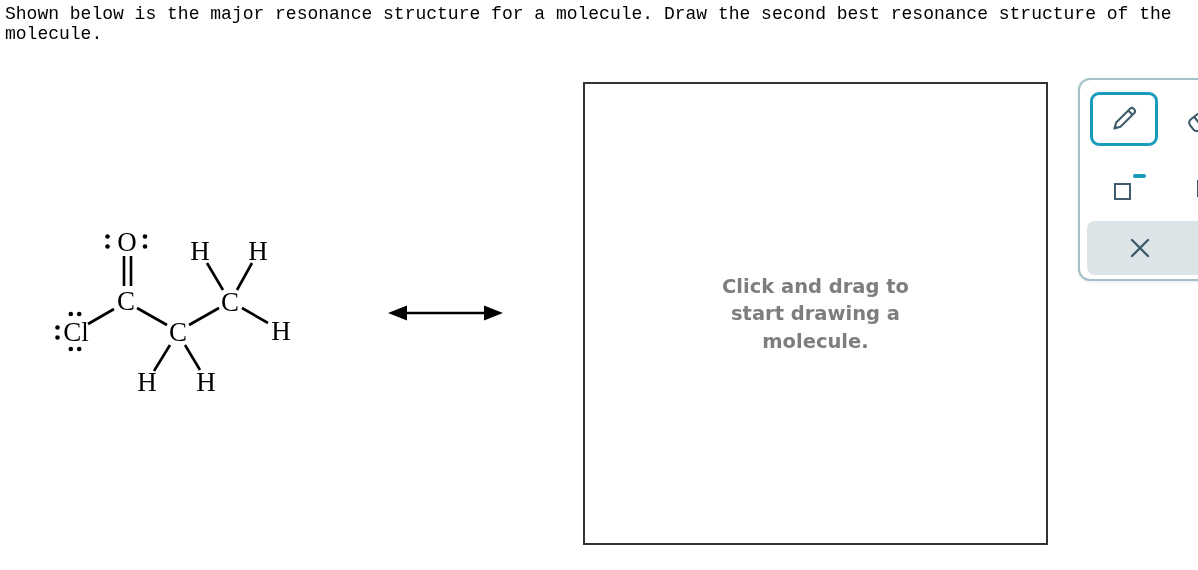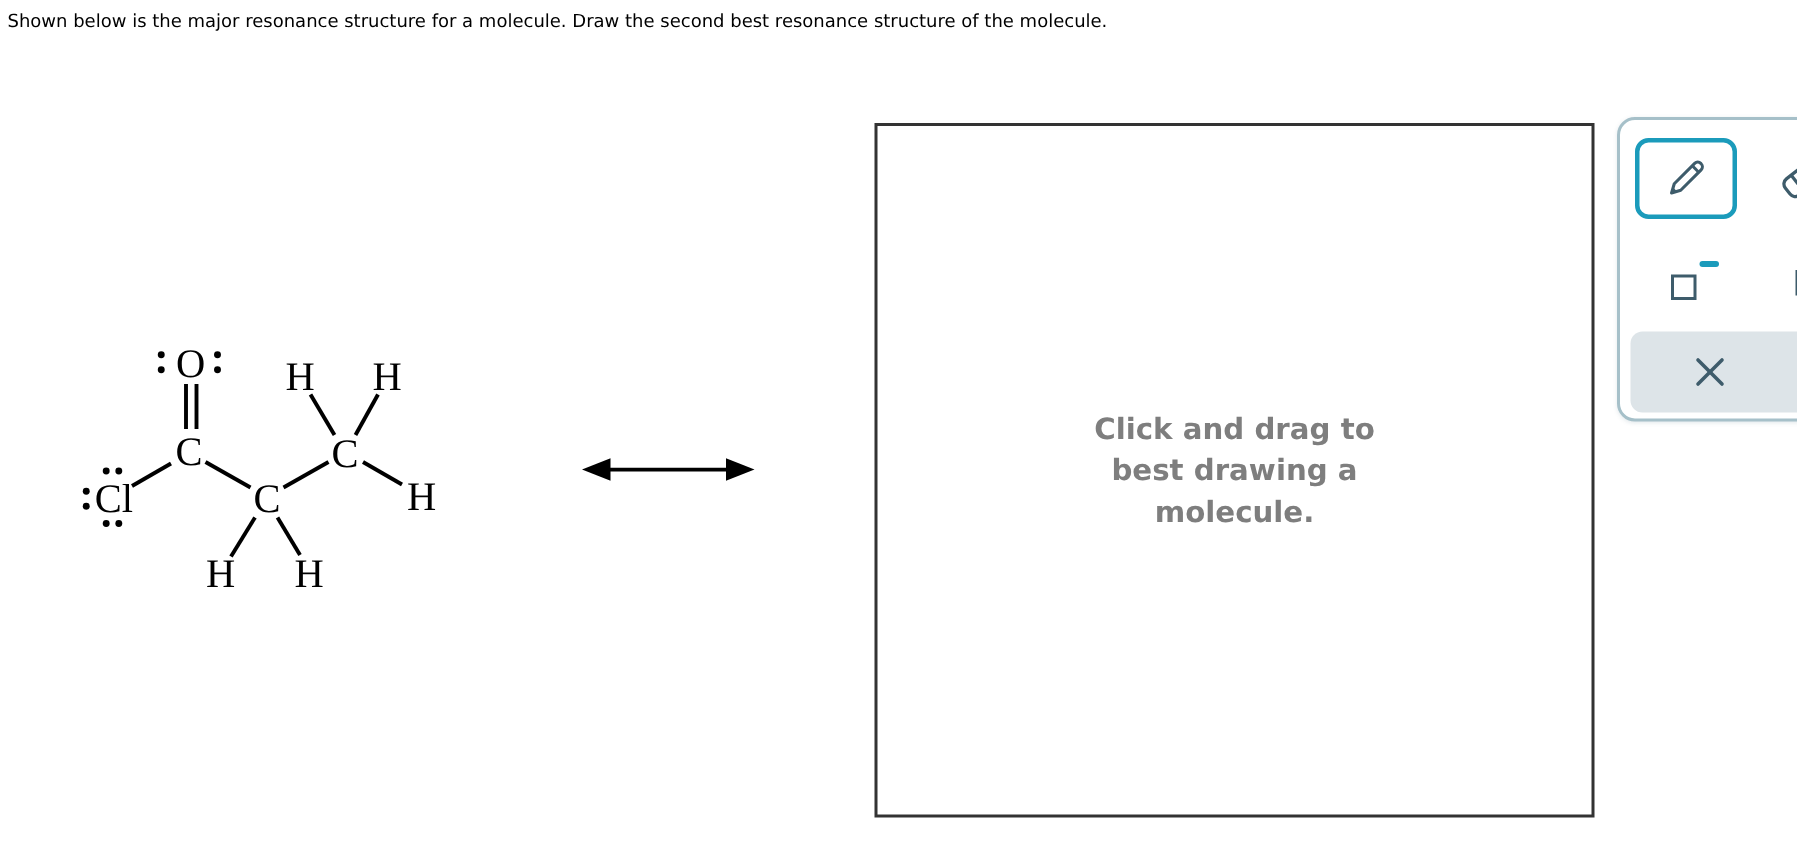--- a/index.html
+++ b/index.html
@@ -1,34 +1,34 @@
 <!DOCTYPE html>
 <html><head>
 <meta charset="utf-8">
 <style>
   html,body{margin:0;padding:0;background:#fff;}
   .screen{position:relative;width:1198px;height:570px;overflow:hidden;background:#ffffff;
           font-family:"DejaVu Sans","Liberation Sans",sans-serif;}
 
   
   .question{position:absolute;left:5px;top:4px;width:1180px;color:#000;
-            font-size:12px;line-height:20px;}
+            font-size:18px;line-height:20px;font-family:Liberation Mono, monospace;}
 
   
   .molecule{position:absolute;left:40px;top:210px;}
   .molecule text{font-family:"Liberation Serif","DejaVu Serif",serif;font-size:27px;fill:#000;}
   .molecule line{stroke:#000;stroke-width:2.6;}
   .molecule circle{fill:#000;}
 
   
   .res-arrow{position:absolute;left:385px;top:299px;}
 
   
   .canvas{position:absolute;left:583px;top:82px;width:461px;height:459px;
-          border:2px solid #333333;background:#ffffff;padding-left:15px;}
+          border:2px solid #333333;background:#ffffff;}
   .canvas-hint{position:absolute;left:0;right:0;top:50%;transform:translateY(-50%);
                text-align:center;font-weight:bold;font-size:19.5px;line-height:27.5px;color:#7e7e7e;}
 
   
   .panel{position:absolute;left:1078px;top:78px;width:182px;height:203px;background:#fff;
          border:2px solid #a6c0c9;border-radius:12px;box-sizing:border-box;
          box-shadow:0 1px 3px rgba(70,110,125,0.15);}
   .tool-btn{position:absolute;display:flex;align-items:center;justify-content:center;
             background:#fff;border:none;padding:0;cursor:pointer;}
   .tool-btn.selected{border:3px solid #1b9bbb;border-radius:9px;box-sizing:border-box;}
@@ -103,21 +103,21 @@
 
   <svg class="res-arrow" width="125" height="28" viewBox="0 0 125 28">
     <line x1="18" y1="14" x2="103" y2="14" stroke="#000" stroke-width="2.5"></line>
     <polygon points="3,14 22,6.5 22,21.5" fill="#000"></polygon>
     <polygon points="118,14 99,6.5 99,21.5" fill="#000"></polygon>
   </svg>
 
   <div class="canvas">
     <div class="canvas-hint">
       <div>Click and drag to</div>
-      <div>best drawing a</div>
+      <div>start drawing a</div>
       <div>molecule.</div>
     </div>
   </div>
 
   <div class="panel">
 
     <button class="tool-btn pencil-btn selected">
       <svg width="34" height="34" viewBox="0 0 30 30">
         <path d="M6.5 23.5 L8.1 18.1 L20.1 6.1 a2.55 2.55 0 0 1 3.6 0 l0.2 0.2 a2.55 2.55 0 0 1 0 3.6 L11.9 21.9 Z" fill="none" stroke="#3e5c6b" stroke-width="1.8" stroke-linejoin="round"></path>
         <line x1="18.7" y1="7.5" x2="22.5" y2="11.3" stroke="#3e5c6b" stroke-width="1.8"></line>

